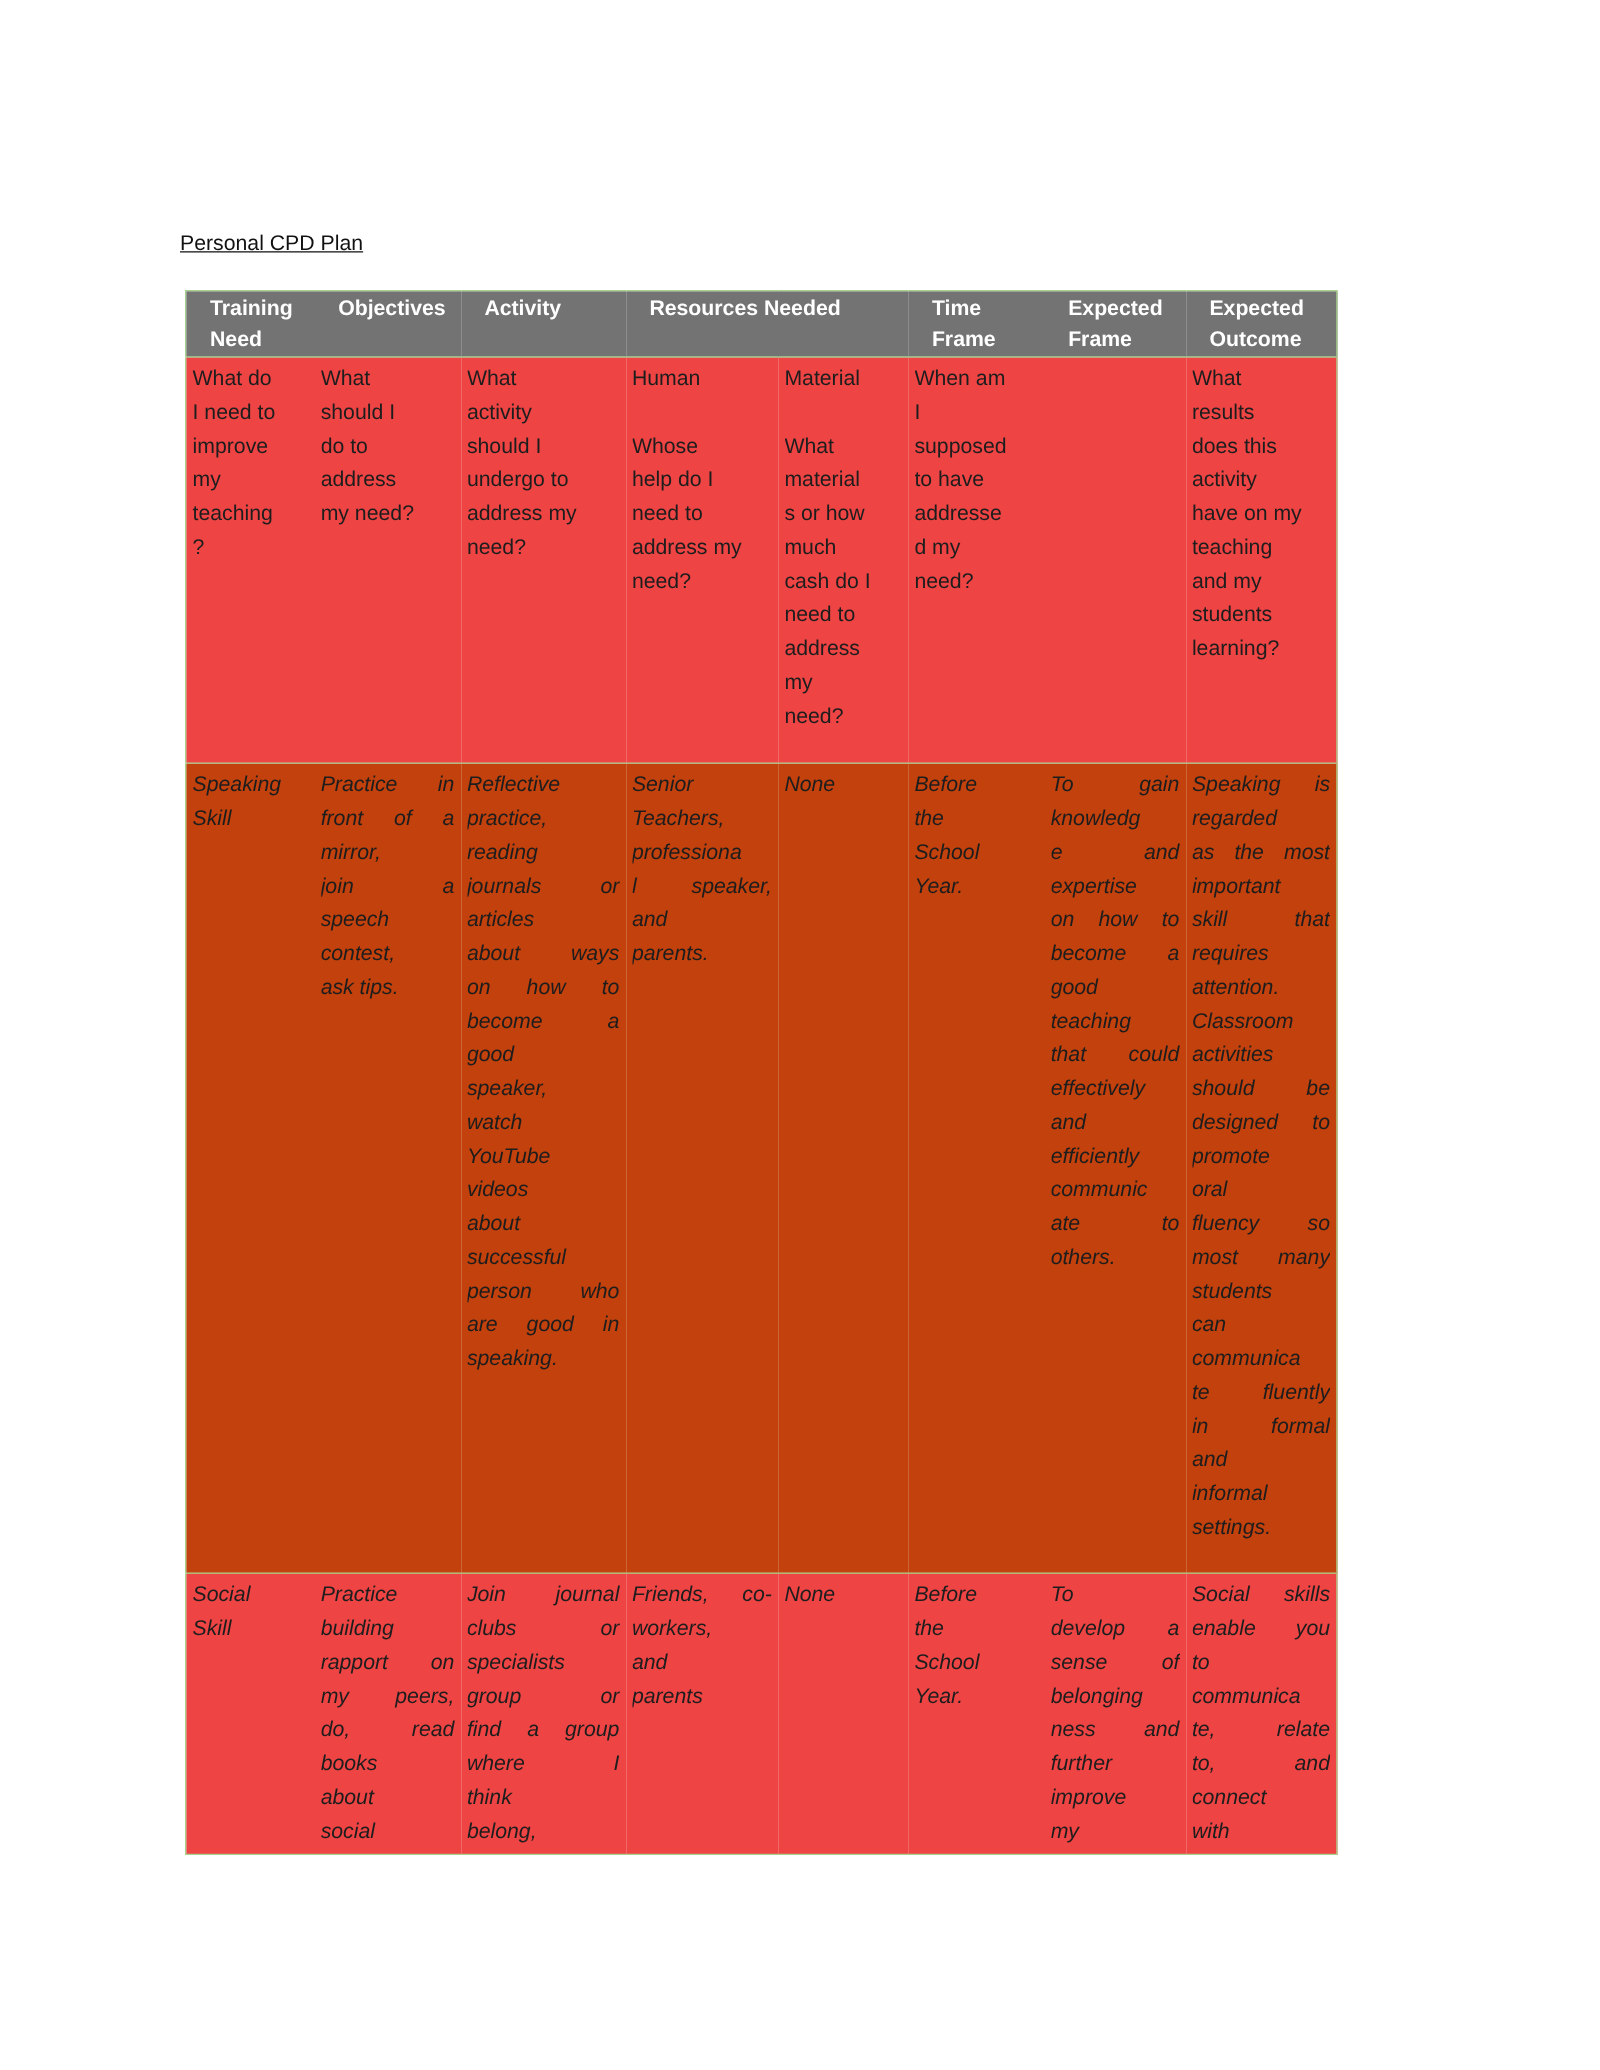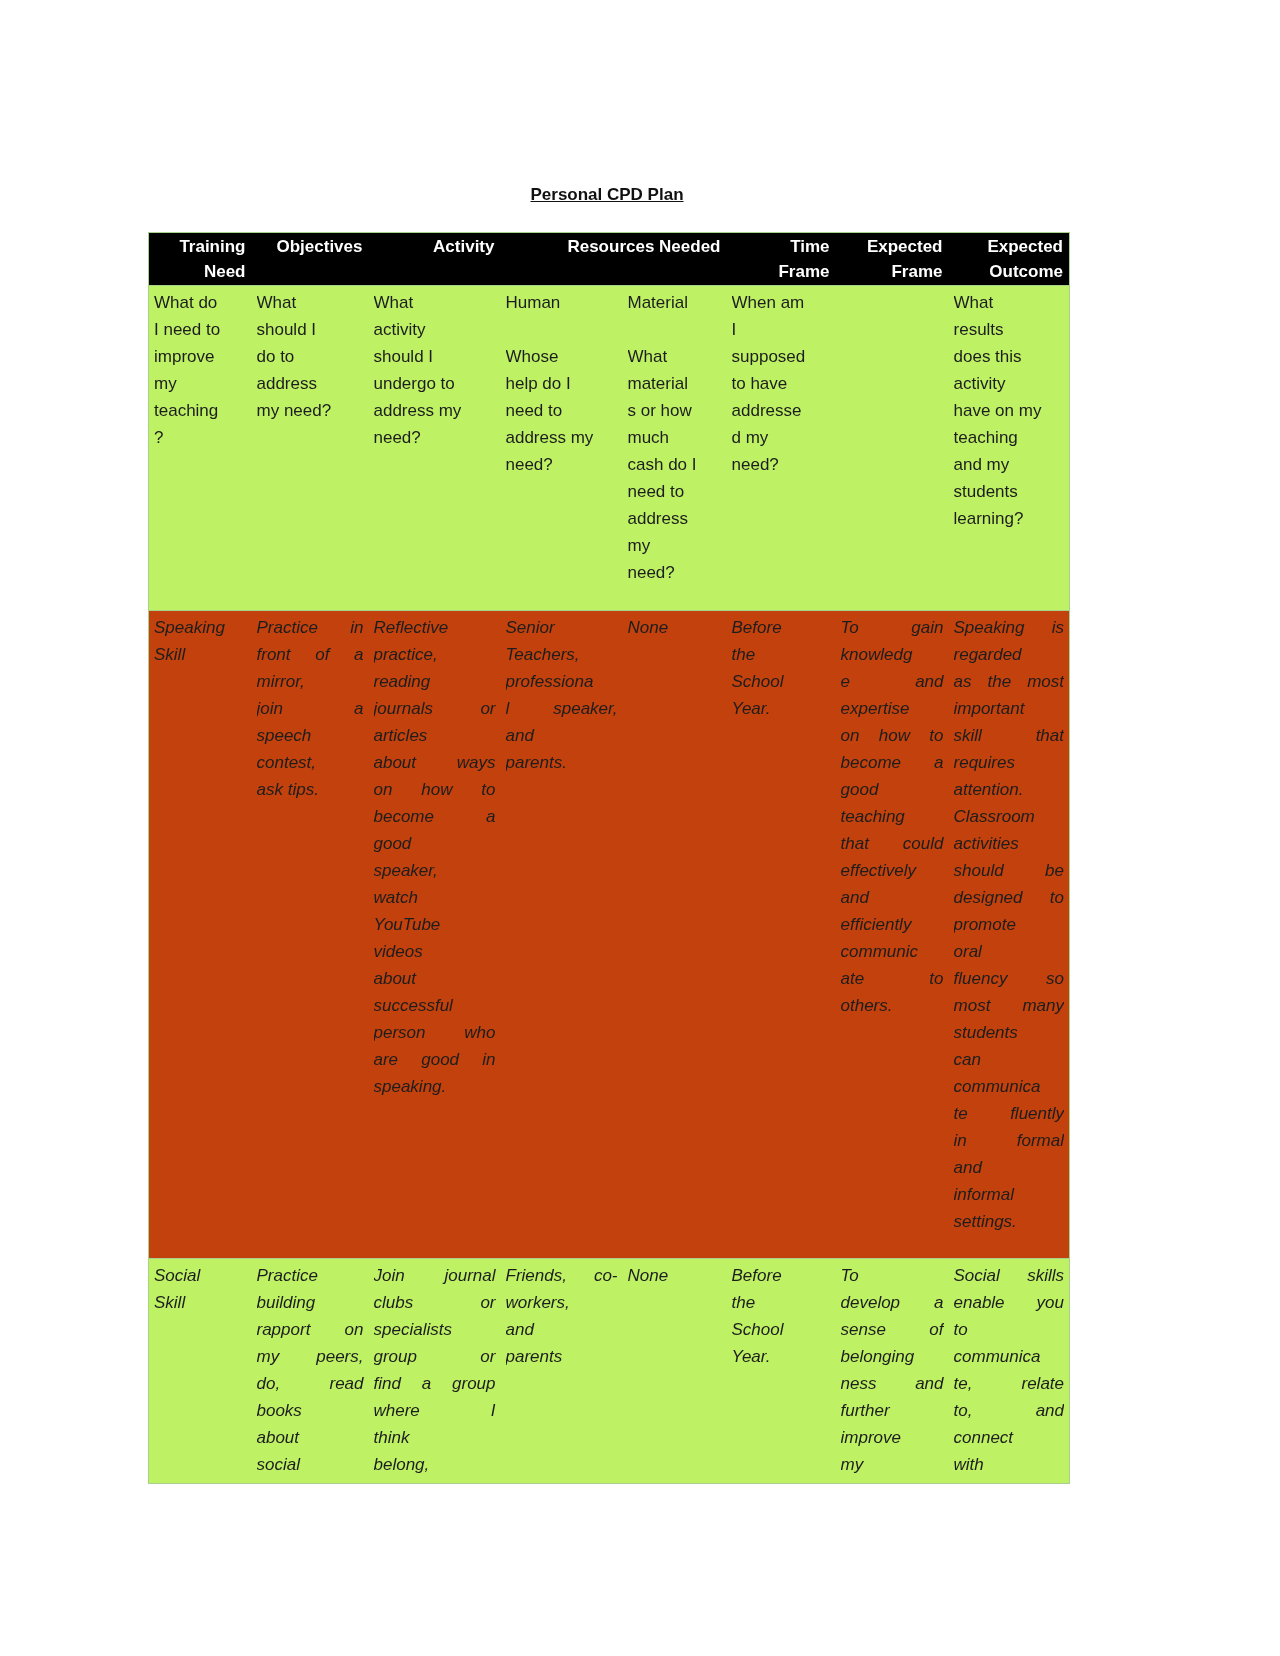--- a/index.html
+++ b/index.html
@@ -7,54 +7,53 @@
     position:relative;
     width:1280px;
     height:1656px;
     background:#ffffff;
     font-family:"Liberation Sans",sans-serif;
     overflow:hidden;
   }
   .content{position:absolute;left:144px;top:185px;}
   .doc-title{
     font-size:17px;
-    font-weight:bold;
+    font-weight:normal;
     text-decoration:underline;
     color:#111111;
     margin:0;
     line-height:20px;
-    text-align:center;
   }
   table.cpd{
     border-collapse:collapse;
     table-layout:fixed;
     width:921px;
     margin:27px 0 0 4px;
     border:1px solid #A9D18E;
   }
   table.cpd th{
-    background:#000000;
+    background:#737373;
     color:#ffffff;
     font-weight:bold;
     font-size:17px;
     line-height:25px;
-    text-align:right;
+    text-align:left;
     vertical-align:top;
-    padding:1px 6px;
+    padding:1px 19px;
   }
   table.cpd td{
     vertical-align:top;
     padding:3px 5px 5px 5px;
     font-size:17px;
     line-height:27px;
     color:#1d1d1d;
     border-top:1px solid #A9D18E;
     background:#c2410c;
   }
-  tr.band td{background:#bef264;}
+  tr.band td{background:#ef4444;}
   tr.italic td{font-style:italic;}
   .cw{overflow:hidden;}
   .r1 .cw{height:316px;}
   .r2 .cw{height:639px;}
   .r3 .cw{height:216px;}
   td .cw div{min-height:27px;}
   td.just .cw div{text-align:justify;text-align-last:justify;}
   td.just .cw div:last-child{text-align:justify;text-align-last:left;}
   td.lead-italic .cw div:first-child{}
 </style>

